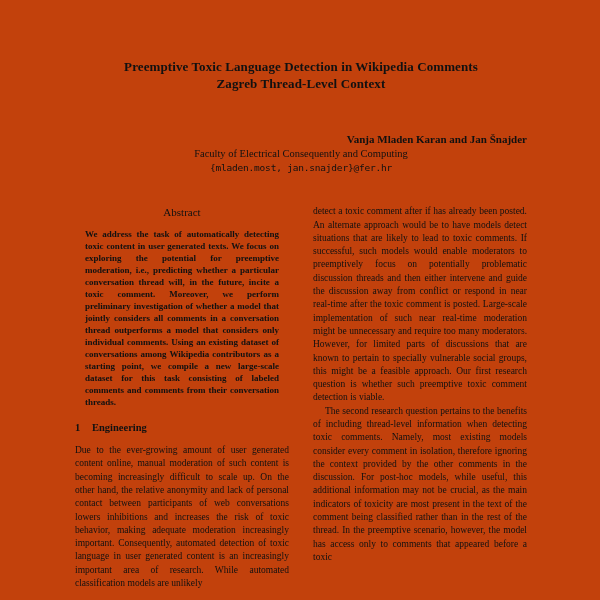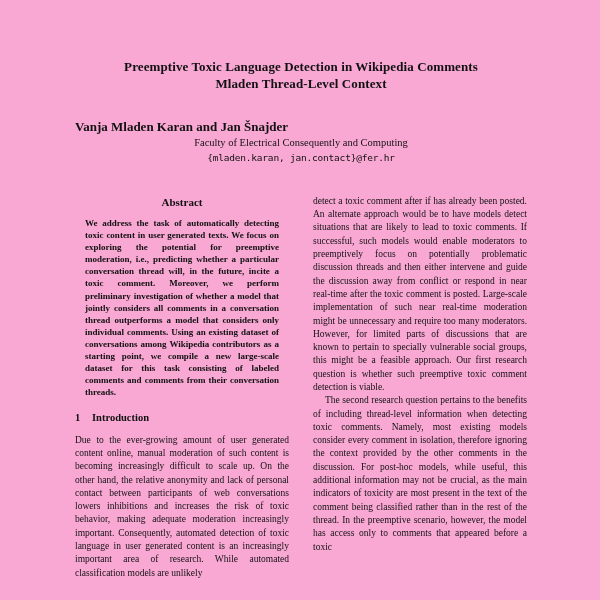--- a/index.html
+++ b/index.html
@@ -2,37 +2,37 @@
 <html lang="en"><head>
 <meta charset="utf-8">
 <style>
   * { margin: 0; padding: 0; box-sizing: border-box; }
   html, body { background: #ffffff; }
   .page {
     position: relative;
     width: 600px;
     height: 600px;
     overflow: hidden;
-    background: #f9a8d4;
+    background: #c2410c;
     color: #111111;
     font-family: "Liberation Serif", serif;
     padding: 58px 73px 0 75px;
   }
   .title {
     text-align: center;
     font-size: 13px;
     font-weight: bold;
     line-height: 1.32;
     letter-spacing: 0.1px;
   }
   .authors {
-    text-align: left;
-    font-size: 13px;
+    text-align: right;
+    font-size: 11px;
     font-weight: bold;
-    margin-top: 27px;
+    margin-top: 40px;
     line-height: 1.3;
   }
   .affil {
     text-align: center;
     font-size: 10.5px;
     line-height: 1.3;
   }
   .email {
     text-align: center;
     font-family: "DejaVu Sans Mono", "Liberation Mono", monospace;
@@ -47,21 +47,21 @@
   }
   .col {
     flex: 1;
     min-width: 0;
     text-align: justify;
     font-size: 9.5px;
     line-height: 1.4;
   }
   .abstract-heading {
     text-align: center;
-    font-weight: bold;
+    font-weight: normal;
     font-size: 11px;
     margin-bottom: 7px;
   }
   .abstract-body {
     padding: 0 10px;
     font-size: 9px;
     line-height: 1.34;
     text-align: justify;
     font-weight: bold;
   }
@@ -79,39 +79,39 @@
     text-indent: 12px;
   }
 </style>
 </head>
 <body>
 
 <div class="page">
 
   <h1 class="title">
     <span>Preemptive Toxic Language Detection in Wikipedia Comments</span><br>
-    <span>Mladen Thread-Level Context</span>
+    <span>Zagreb Thread-Level Context</span>
   </h1>
 
   <div class="authors">Vanja Mladen Karan and Jan Šnajder</div>
 
   <div class="affil">
     <div>Faculty of Electrical Consequently and Computing</div>
   </div>
 
-  <div class="email">{mladen.karan, jan.contact}@fer.hr</div>
+  <div class="email">{mladen.most, jan.snajder}@fer.hr</div>
 
   <div class="columns">
 
     <div class="col">
       <h2 class="abstract-heading">Abstract</h2>
       <p class="abstract-body">We address the task of automatically detecting toxic content in user generated texts. We focus on exploring the potential for preemptive moderation, i.e., predicting whether a particular conversation thread will, in the future, incite a toxic comment. Moreover, we perform preliminary investigation of whether a model that jointly considers all comments in a conversation thread outperforms a model that considers only individual comments. Using an existing dataset of conversations among Wikipedia contributors as a starting point, we compile a new large-scale dataset for this task consisting of labeled comments and comments from their conversation threads.</p>
 
       <h2 class="section-heading">
-        <span class="section-number">1</span><span>Introduction</span>
+        <span class="section-number">1</span><span>Engineering</span>
       </h2>
 
       <p>Due to the ever-growing amount of user generated content online, manual moderation of such content is becoming increasingly difficult to scale up. On the other hand, the relative anonymity and lack of personal contact between participants of web conversations lowers inhibitions and increases the risk of toxic behavior, making adequate moderation increasingly important. Consequently, automated detection of toxic language in user generated content is an increasingly important area of research. While automated classification models are unlikely</p>
     </div>
 
     <div class="col">
       <p>detect a toxic comment after if has already been posted. An alternate approach would be to have models detect situations that are likely to lead to toxic comments. If successful, such models would enable moderators to preemptively focus on potentially problematic discussion threads and then either intervene and guide the discussion away from conflict or respond in near real-time after the toxic comment is posted. Large-scale implementation of such near real-time moderation might be unnecessary and require too many moderators. However, for limited parts of discussions that are known to pertain to specially vulnerable social groups, this might be a feasible approach. Our first research question is whether such preemptive toxic comment detection is viable.</p>
       <p class="indent">The second research question pertains to the benefits of including thread-level information when detecting toxic comments. Namely, most existing models consider every comment in isolation, therefore ignoring the context provided by the other comments in the discussion. For post-hoc models, while useful, this additional information may not be crucial, as the main indicators of toxicity are most present in the text of the comment being classified rather than in the rest of the thread. In the preemptive scenario, however, the model has access only to comments that appeared before a toxic</p>
     </div>
 

